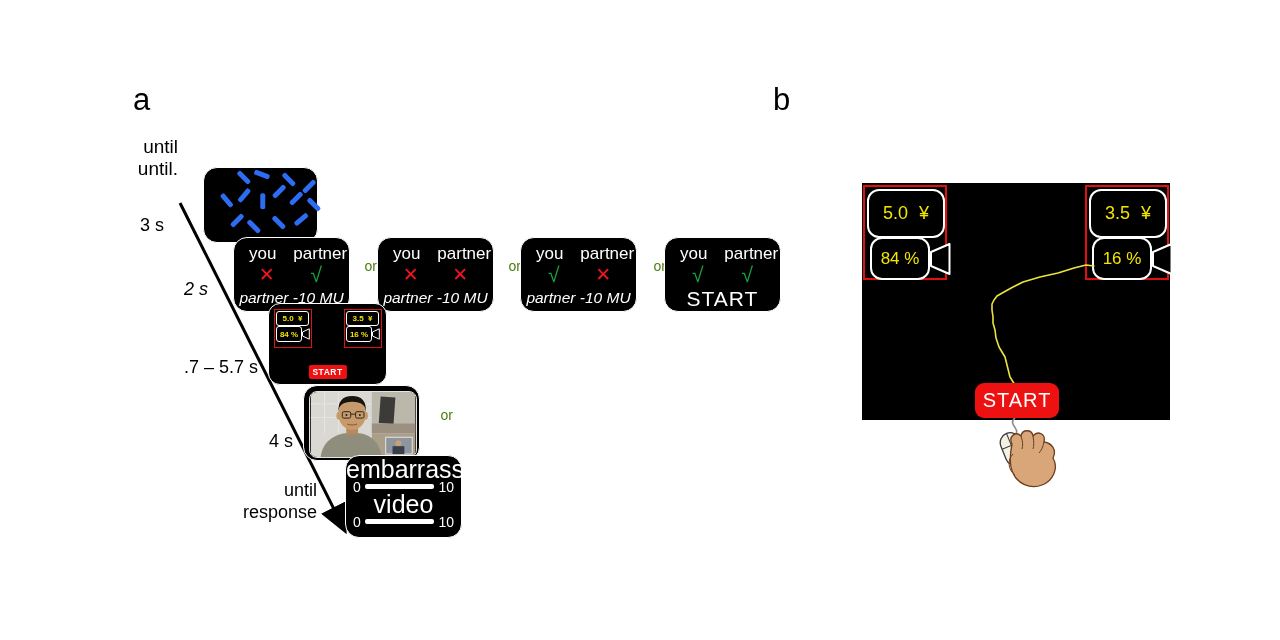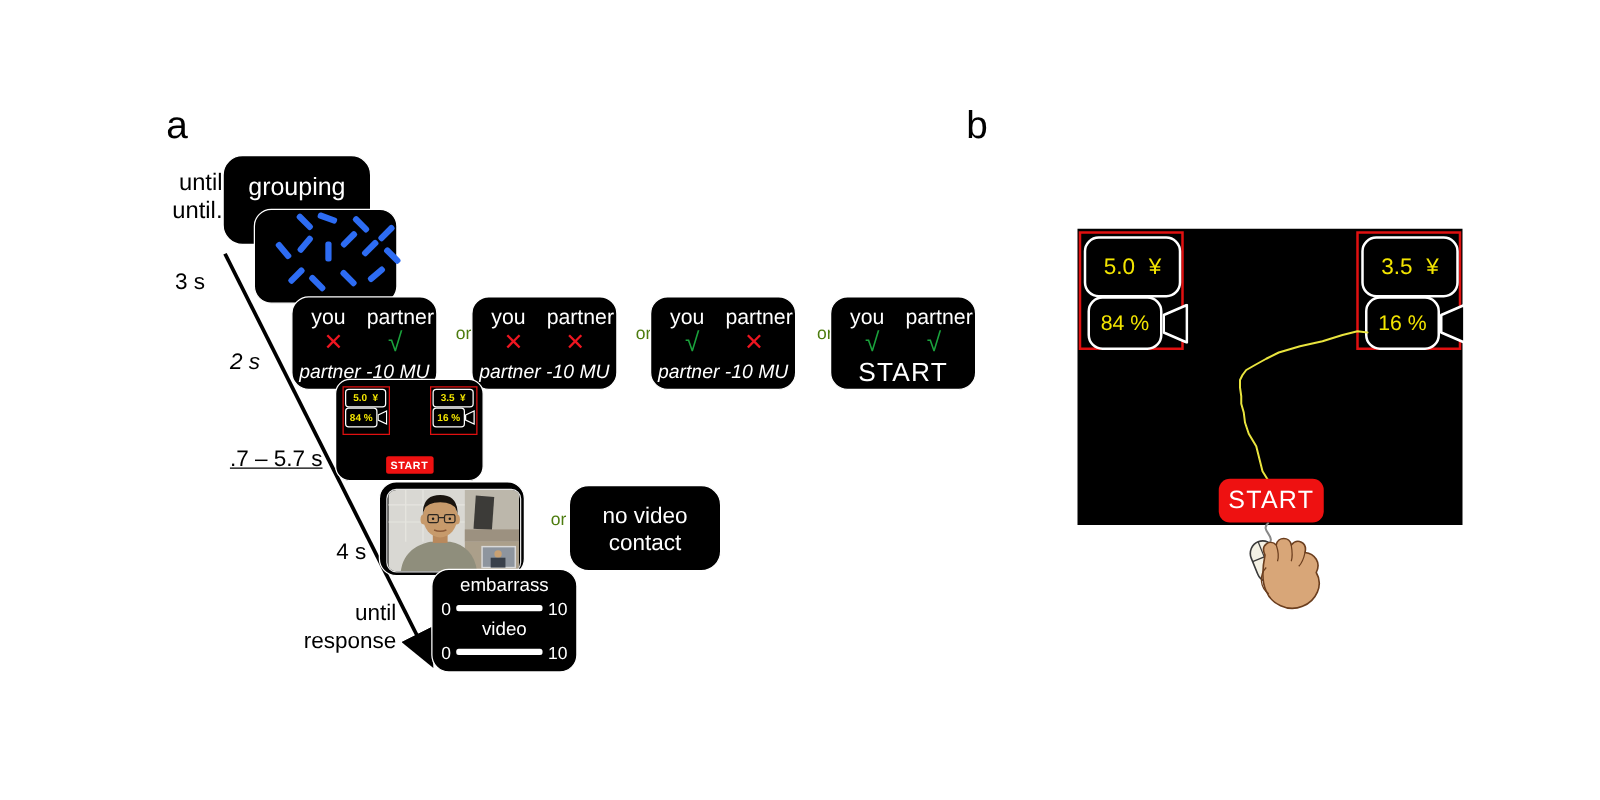--- a/index.html
+++ b/index.html
@@ -39,21 +39,21 @@
               color:#fff;font-size:8.5px;font-weight:bold;letter-spacing:0.5px;padding:2px 4px;border-radius:2px;}
   
   .video-box{left:303px;top:385px;width:117px;height:76px;border-radius:14px;}
   .photo{position:absolute;left:5px;top:5px;width:106px;height:65px;border-radius:8px;overflow:hidden;
          border:1px solid #e4e4e4;}
   .novideo-box{left:455px;top:388px;width:122px;height:69px;border-radius:16px;color:#fff;
                display:flex;flex-direction:column;align-items:center;justify-content:center;
                font-size:18px;line-height:22px;}
   
   .rating-box{left:345px;top:455px;width:117px;height:83px;border-radius:14px;color:#fff;padding-top:3px;}
-  .scale-name{text-align:center;font-size:15px;line-height:20px;}
+  .scale-name{text-align:center;font-size:25px;line-height:20px;}
   .scale-row{display:flex;align-items:center;padding:0 7px;gap:4px;font-size:14px;height:15px;}
   .scale-bar{flex:1;height:4.5px;background:#fff;border-radius:2px;}
   
   .screen-b{position:absolute;left:862px;top:183px;width:308px;height:237px;background:#000;}
   .grp{position:absolute;top:2px;width:84px;height:95px;border:2px solid #e01010;box-sizing:border-box;}
   .grp.left{left:1px;} .grp.right{right:1px;}
   .grp .amt{position:absolute;left:2px;top:2px;width:74px;height:45px;border:2px solid #fff;border-radius:12px;
             display:flex;align-items:center;justify-content:center;background:#000;
             color:#f3e500;font-size:18px;font-weight:500;word-spacing:6px;}
   .prob-row{position:absolute;left:5px;top:50px;display:flex;align-items:center;}
@@ -78,30 +78,27 @@
     </defs>
     <line x1="60" y1="13" x2="224" y2="339" stroke="#000" stroke-width="3" marker-end="url(#ah)"></line>
   </svg>
 
   <div class="abs tl-label" style="left:100px;top:136px;width:78px;font-size:19px;">
     <span>until</span><br>
     <span>until.</span>
   </div>
   <div class="abs tl-label" style="left:104px;top:214px;width:60px;">3 s</div>
   <div class="abs tl-label" style="left:130px;top:278px;width:78px;font-style:italic;">2 s</div>
-  <div class="abs tl-label" style="left:130px;top:356px;width:128px;text-decoration:underline;">.7 – 5.7 s</div>
+  <div class="abs tl-label" style="left:130px;top:356px;width:128px;">.7 – 5.7 s</div>
   <div class="abs tl-label" style="left:200px;top:430px;width:93px;">4 s</div>
   <div class="abs tl-label" style="left:155px;top:479px;width:162px;">
     <span>until</span><br>
     <span>response</span>
   </div>
 
-  <div class="scr grouping-box" style="z-index:2;">
-    <span>grouping</span>
-  </div>
 
   <div class="scr dash-box" style="z-index:3;" id="dashbox">
       <div class="dash" style="left: 28%; top: 10%; transform: rotate(45deg); background: rgb(45, 108, 243);"></div>
       <div class="dash" style="left: 44%; top: 6%; transform: rotate(20deg); background: rgb(45, 108, 243);"></div>
       <div class="dash" style="left: 68%; top: 12%; transform: rotate(45deg); background: rgb(45, 108, 243);"></div>
       <div class="dash" style="left: 86%; top: 22%; transform: rotate(-45deg); background: rgb(45, 108, 243);"></div>
       <div class="dash" style="left: 13%; top: 40%; transform: rotate(50deg); background: rgb(45, 108, 243);"></div>
       <div class="dash" style="left: 28%; top: 34%; transform: rotate(-50deg); background: rgb(45, 108, 243);"></div>
       <div class="dash" style="left: 45%; top: 42%; transform: rotate(90deg); background: rgb(45, 108, 243);"></div>
       <div class="dash" style="left: 59%; top: 28%; transform: rotate(-45deg); background: rgb(45, 108, 243);"></div>
@@ -214,24 +211,20 @@
         <circle cx="36.2" cy="23.4" r="1" fill="#1b1b1b"></circle>
         <circle cx="49.8" cy="23.4" r="1" fill="#1b1b1b"></circle>
         <path d="M37,32.5 Q42,34.5 47,32.5" stroke="#8a5a38" stroke-width="1.2" fill="none"></path>
         <rect x="76" y="46" width="27" height="17" fill="#8e959e" stroke="#d9d9d9" stroke-width="1.2"></rect>
         <circle cx="89" cy="52" r="3" fill="#c9a173"></circle>
         <rect x="83" y="55" width="12" height="8" fill="#39404a"></rect>
       </svg>
     </div>
   </div>
   <span class="or" style="left:427px;top:407px;">or</span>
-  <div class="scr novideo-box">
-    <span>no video</span>
-    <span>contact</span>
-  </div>
 
   <div class="scr rating-box" style="z-index:7;">
     <div class="scale-name">embarrass</div>
     <div class="scale-row">
       <span>0</span>
       <div class="scale-bar"></div>
       <span>10</span>
     </div>
     <div class="scale-name">video</div>
     <div class="scale-row">

